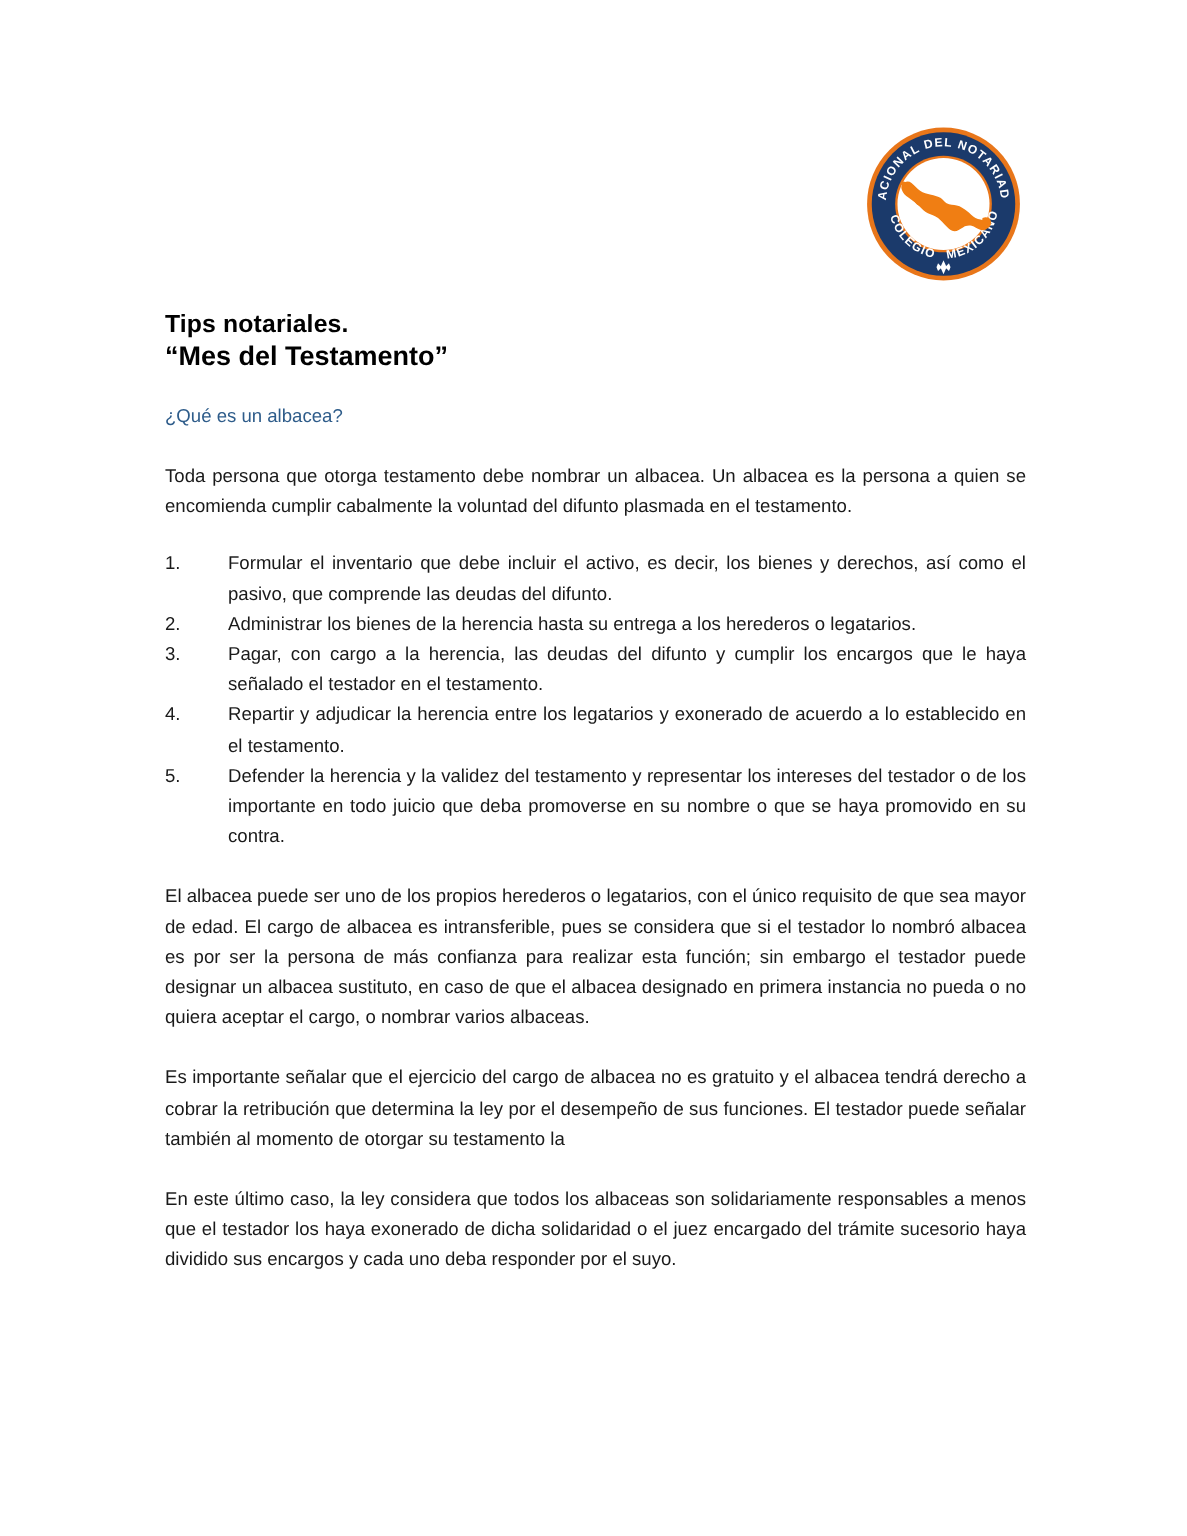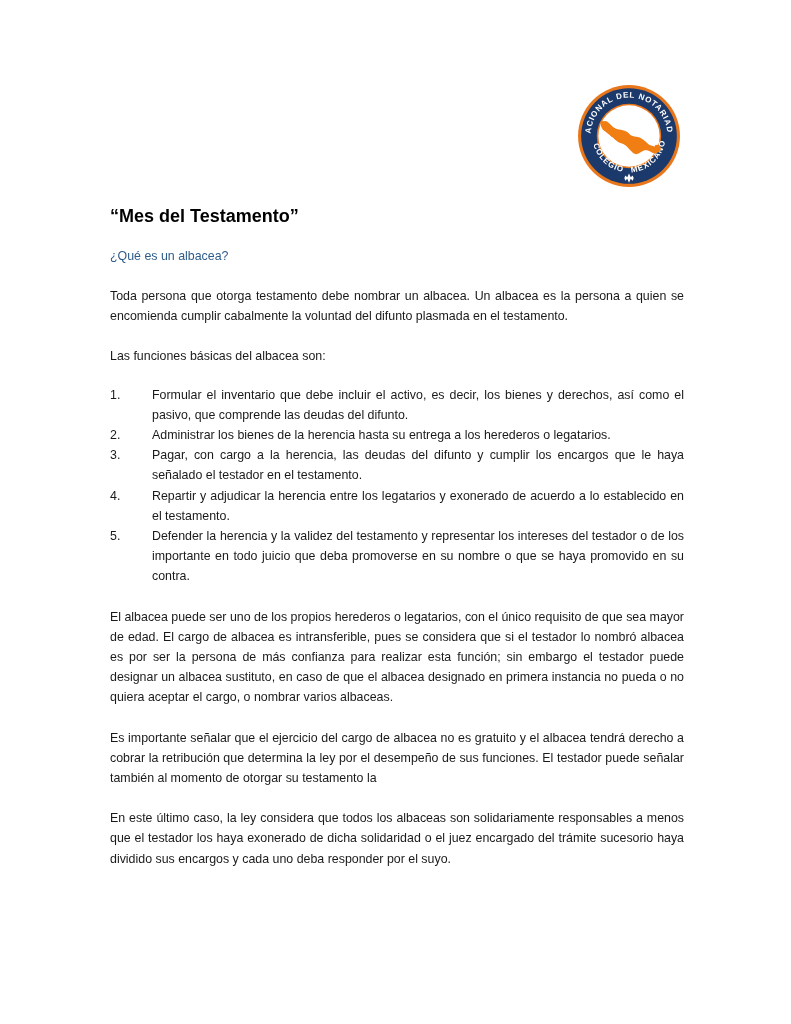--- a/index.html
+++ b/index.html
@@ -193,28 +193,28 @@
             C 154 116, 158 117, 160 120
             C 162 124, 161 128, 158 130
             C 156 132, 153 131, 152 129
             C 150 126, 149 122, 150 118 Z"></path>
       </g>
     </svg>
   </div>
 
   <div class="doc">
 
+    <h1 class="doc-title">Tips notariales.</h1>
 
     <div class="doc-subtitle">“Mes del Testamento”</div>
 
     <div class="section-heading">¿Qué es un albacea?</div>
 
     <p class="body-par">Toda persona que otorga testamento debe nombrar un albacea. Un albacea es la persona a quien se encomienda cumplir cabalmente la voluntad del difunto plasmada en el testamento.</p>
 
-    <p class="body-par">Las funciones básicas del albacea son:</p>
 
     <ol class="fn-list">
       <li>
         <span class="li-text">Formular el inventario que debe incluir el activo, es decir, los bienes y derechos, así como el pasivo, que comprende las deudas del difunto.</span>
       </li>
       <li>
         <span class="li-text">Administrar los bienes de la herencia hasta su entrega a los herederos o legatarios.</span>
       </li>
       <li>
         <span class="li-text">Pagar, con cargo a la herencia, las deudas del difunto y cumplir los encargos que le haya señalado el testador en el testamento.</span>

